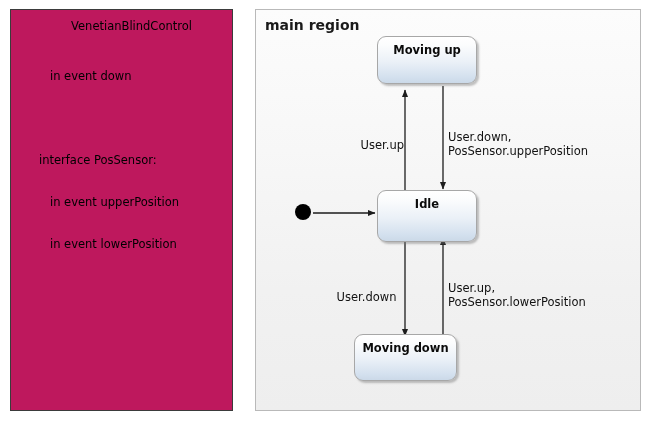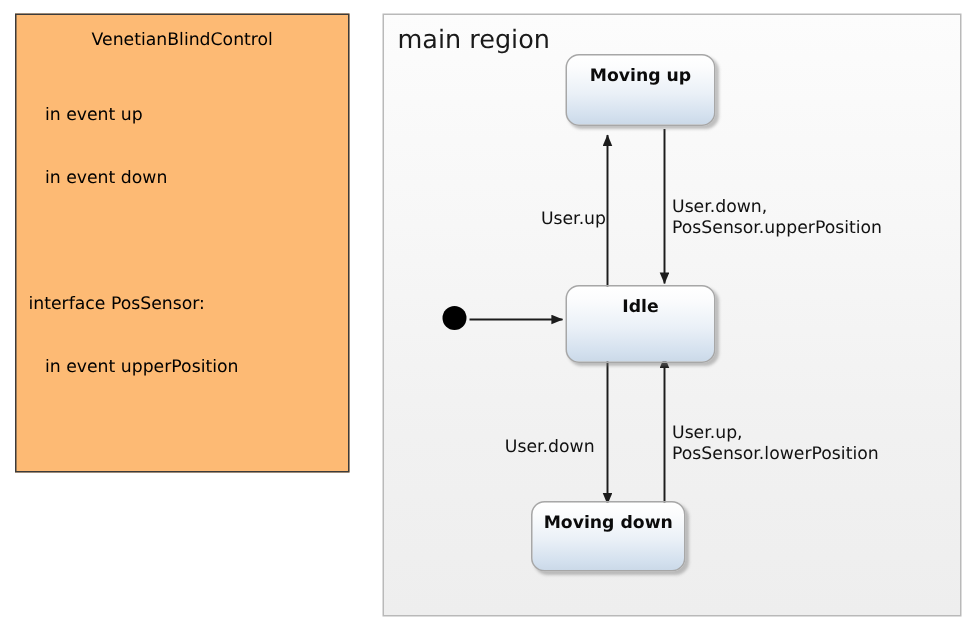--- a/index.html
+++ b/index.html
@@ -15,24 +15,25 @@
     font-family: "DejaVu Sans", sans-serif;
     -webkit-font-smoothing: antialiased;
   }
 
   
   #interface-panel {
     position: absolute;
     left: 10px;
     top: 9px;
     width: 223px;
-    height: 306px;
+    height: 402px;
     box-sizing: border-box;
     border: 1px solid #3b3b3b;
-    background: #fdba74;
+    background: #be185d;
+    padding-left: 20px;
   }
   #interface-title {
     text-align: center;
     font-size: 11.5px;
     color: #000000;
     margin-top: 9px;
     letter-spacing: 0px;
   }
   #interface-body {
     margin-top: 8px;
@@ -53,22 +54,23 @@
     width: 386px;
     height: 402px;
     box-sizing: border-box;
     border: 1px solid #b9b9b9;
     background: linear-gradient(to bottom, #fcfcfc 0%, #f7f7f7 35%, #f1f1f1 70%, #eeeeee 100%);
   }
   #main-region-label {
     position: absolute;
     left: 9px;
     top: 7px;
-    font-size: 17px;
+    font-size: 14px;
     color: #1a1a1a;
+    font-weight: bold;
   }
 
   
   .state {
     position: absolute;
     box-sizing: border-box;
     border: 1px solid #a7a7a7;
     border-radius: 9px;
     background: linear-gradient(to bottom, #ffffff 0%, #fbfcfd 18%, #eaf0f7 55%, #d3e0ee 88%, #cbd9e8 100%);
     box-shadow: 2px 2px 2px rgba(120,120,120,0.45);
@@ -123,25 +125,25 @@
   #label-user-down-upper { left: 192px; top: 120px; }
   #label-user-down     { left: 73px; top: 280px; text-align: center; width: 75px; }
   #label-user-up-lower { left: 192px; top: 271px; }
 </style>
 </head>
 <body>
 
 <div id="interface-panel">
   <div id="interface-title">VenetianBlindControl</div>
   <div id="interface-body">
-    <div class="iface-line">   in event up</div>
     <div class="iface-line">   in event down</div>
     <div class="iface-blank"></div>
     <div class="iface-line">interface PosSensor:</div>
     <div class="iface-line">   in event upperPosition</div>
+    <div class="iface-line">   in event lowerPosition</div>
   </div>
 </div>
 
 <div id="main-region">
 
   <div id="main-region-label">main region</div>
 
   <svg id="arrows" viewBox="0 0 386 402">
     <defs>
       <marker id="arrowhead" markerWidth="9" markerHeight="9" refX="7.4" refY="3.2" orient="auto" markerUnits="userSpaceOnUse">

